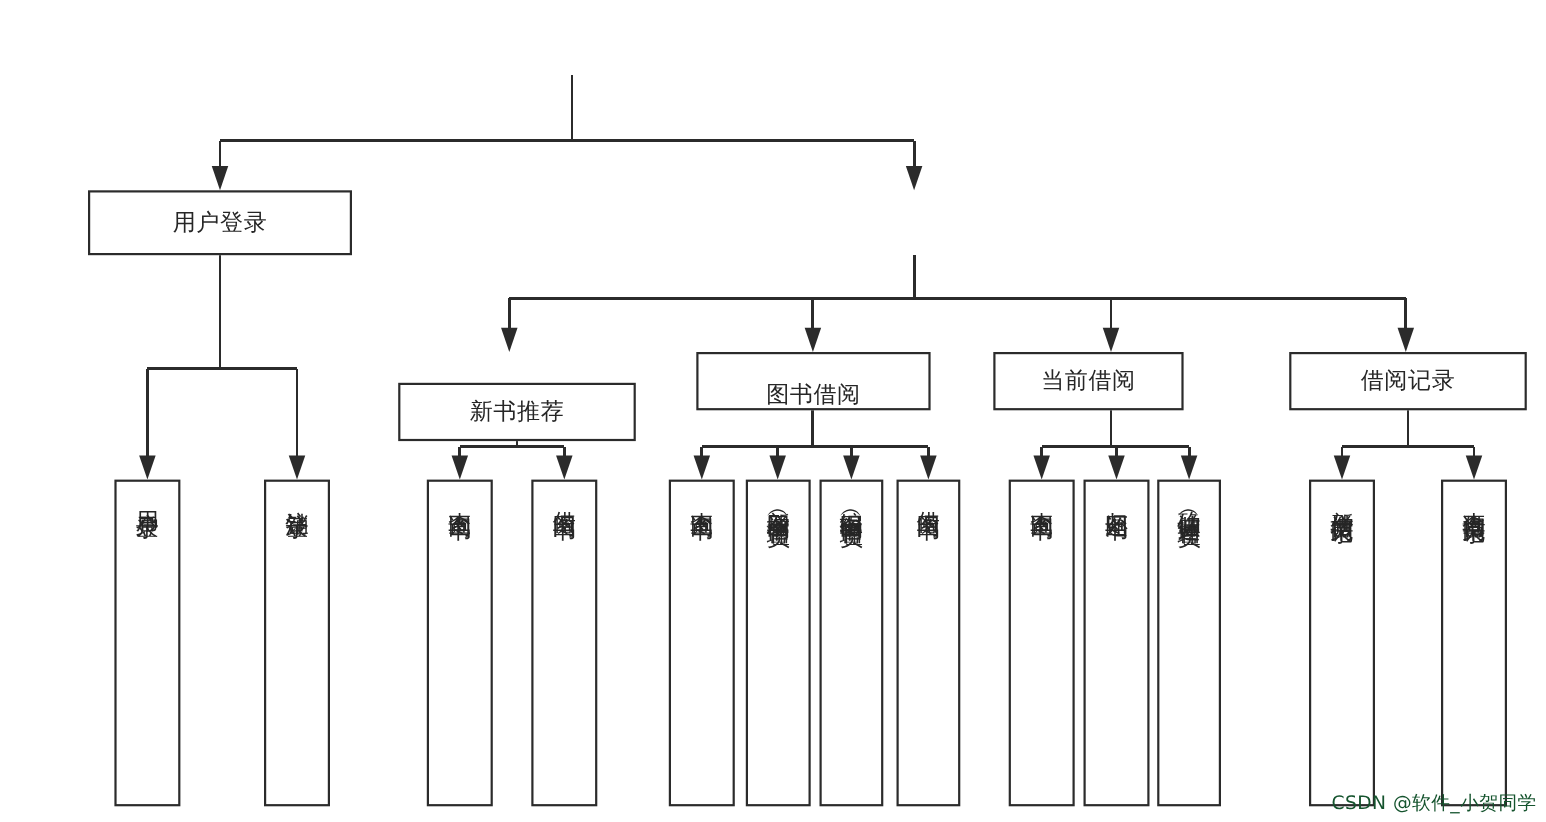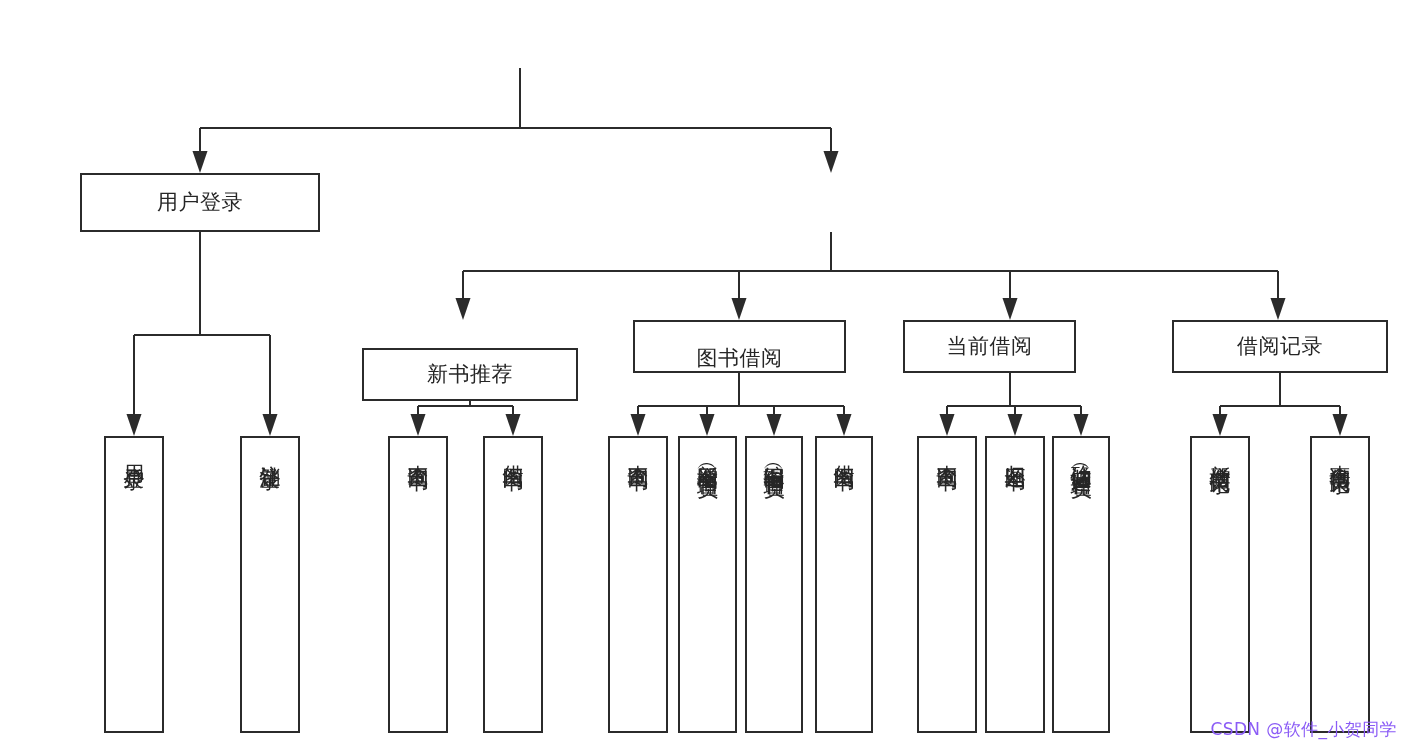--- a/index.html
+++ b/index.html
@@ -57,21 +57,21 @@
     font-size: 21px;
     line-height: 1.05;
     letter-spacing: 2px;
     white-space: nowrap;
   }
   #watermark {
     position: absolute;
     right: 8px;
     bottom: 6px;
     font-size: 17px;
-    color: #8b5cf6;
+    color: #14532d;
     white-space: nowrap;
     letter-spacing: 0.4px;
     pointer-events: none;
   }
 </style>
 </head>
 <body>
 
 <div id="diagram-root">
 

